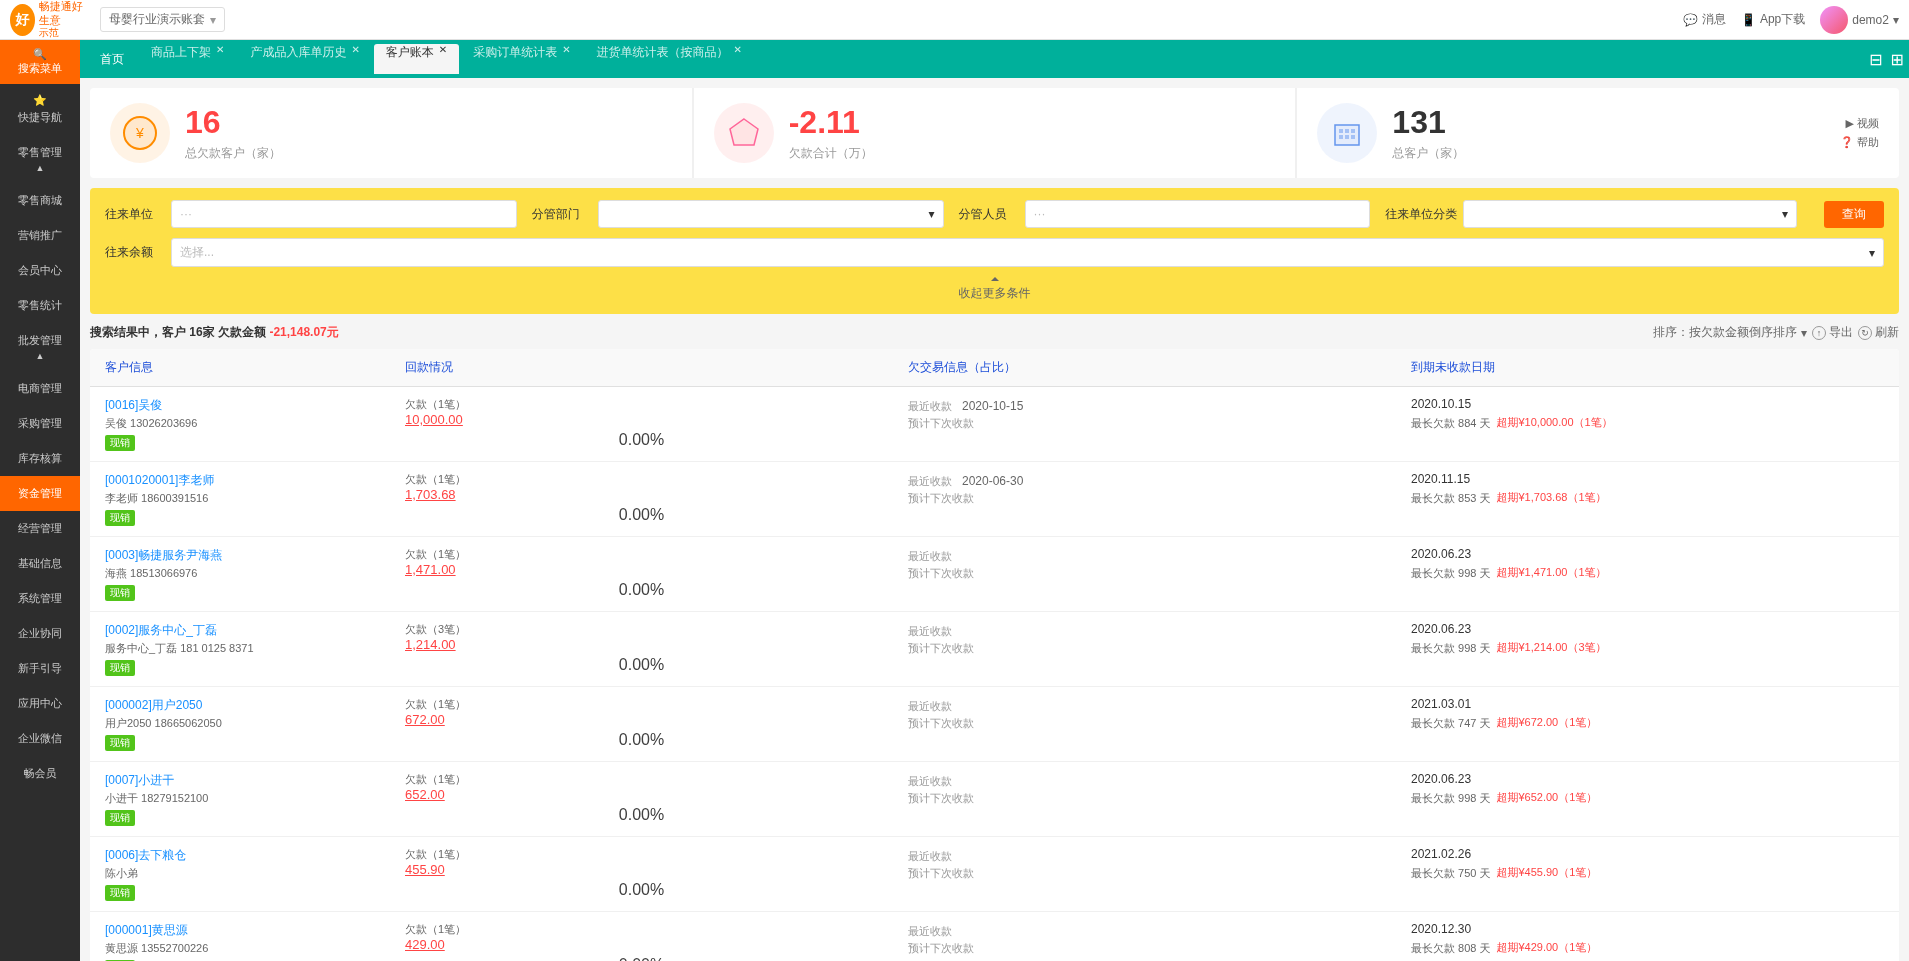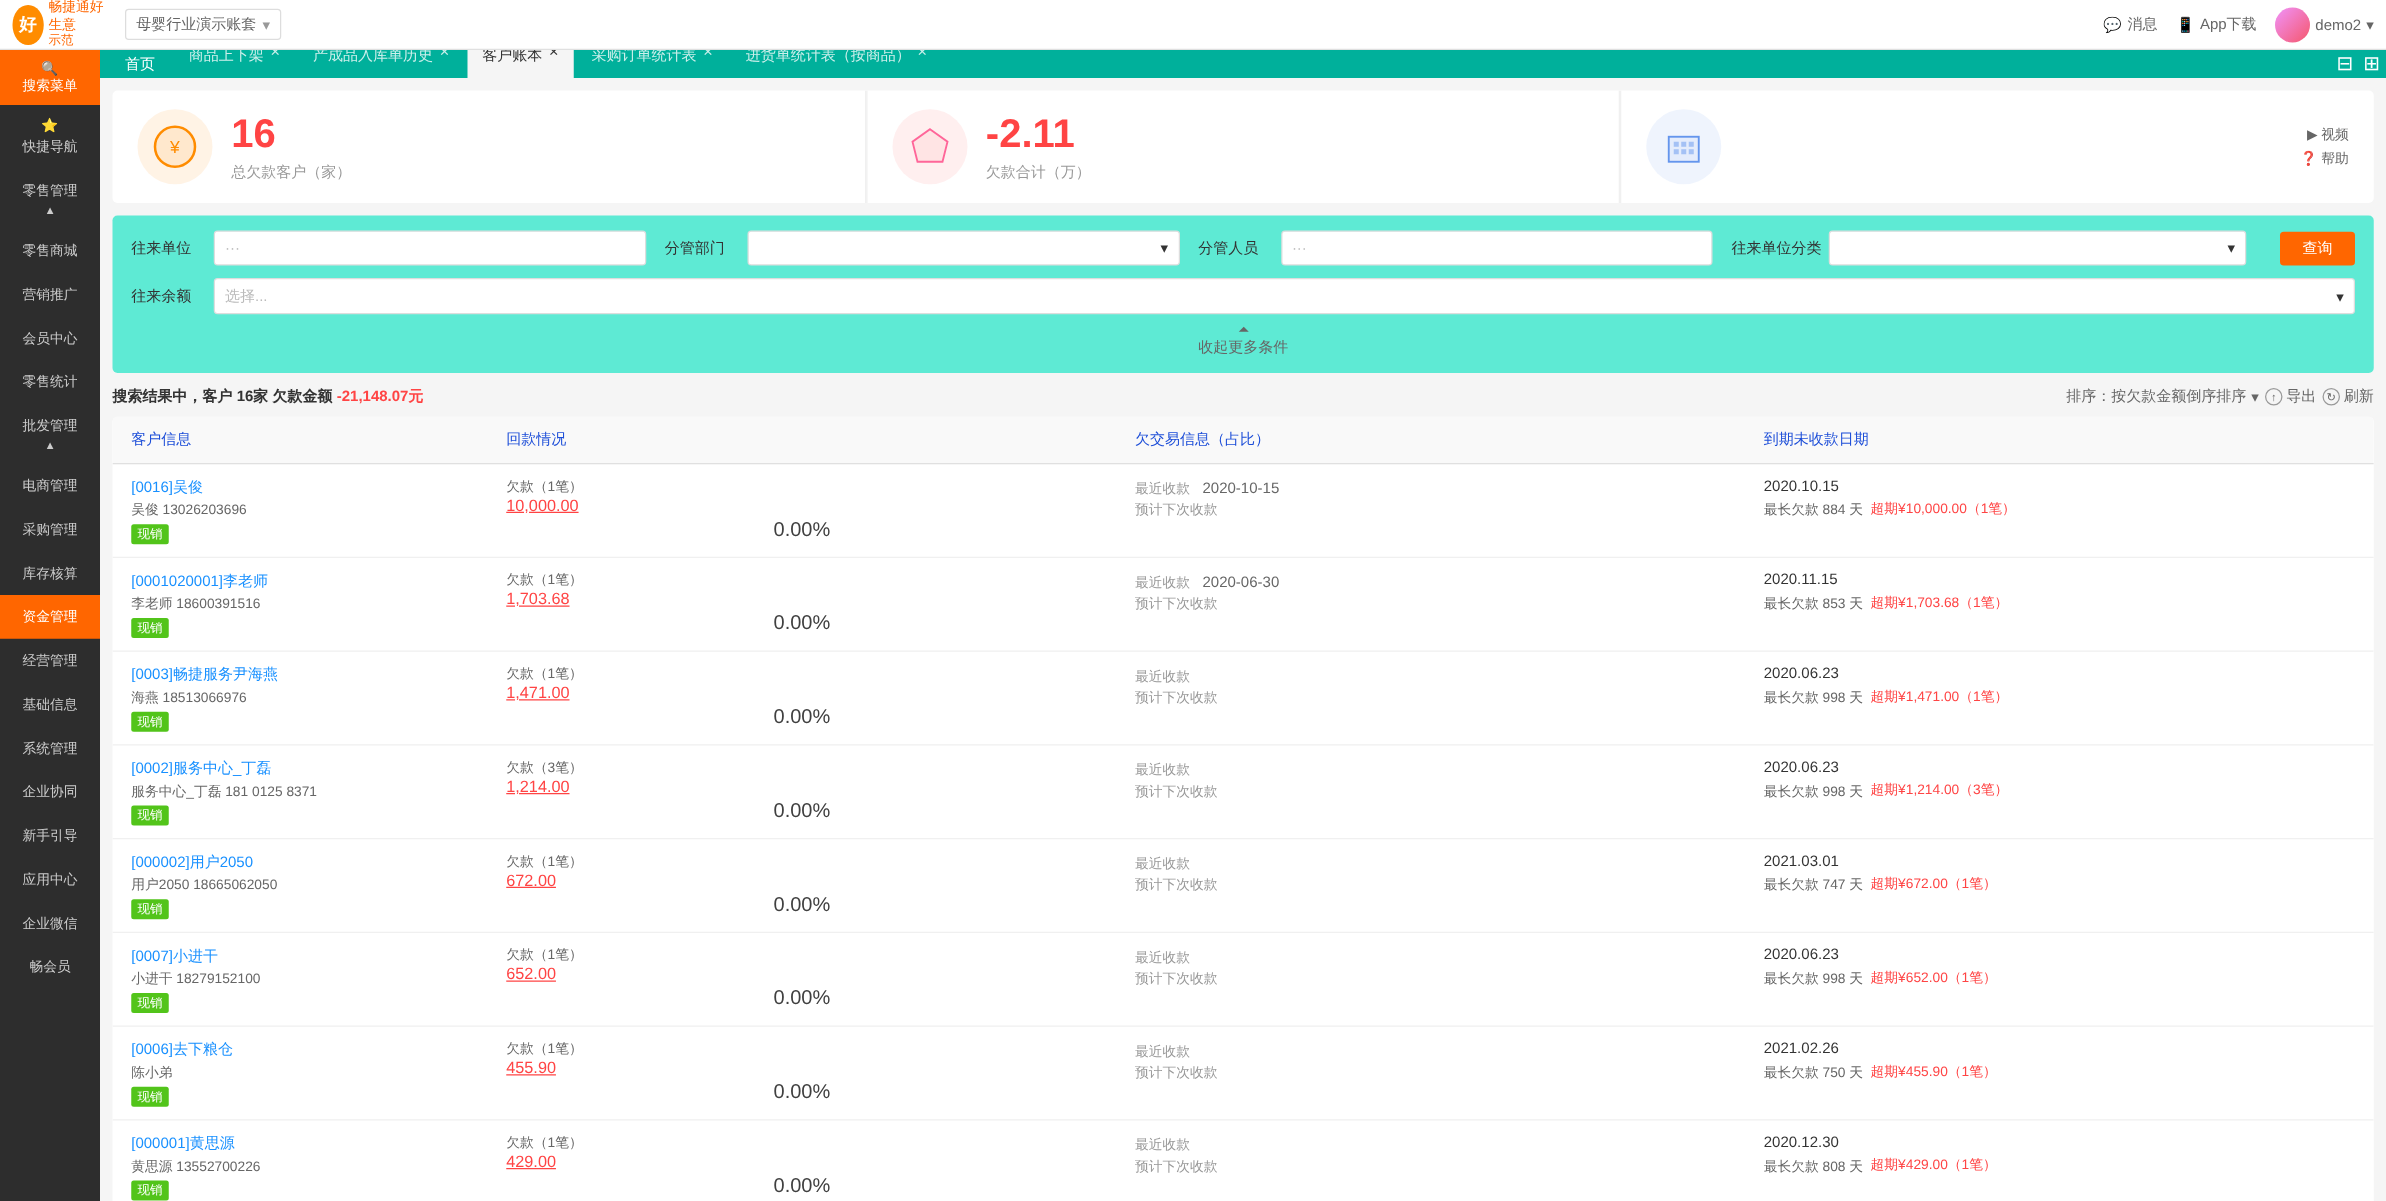--- a/index.html
+++ b/index.html
@@ -22,21 +22,21 @@
     
     .sidebar { width: 80px; background: #2d2d2d; display: flex; flex-direction: column; overflow-y: auto; }
     .sidebar-search { background: #ff6600; padding: 8px 4px; text-align: center; color: white; font-size: 11px; cursor: pointer; }
     .sidebar-nav-item { padding: 10px 4px; text-align: center; color: #ccc; font-size: 11px; cursor: pointer; display: flex; flex-direction: column; align-items: center; gap: 3px; }
     .sidebar-nav-item.active { background: #ff6600; color: white; }
 
     
     .content-area { flex: 1; display: flex; flex-direction: column; overflow: hidden; }
 
     
-    .tab-bar { display: flex; align-items: center; background: #00b09b; height: 22px; padding: 0 5px; overflow-x: auto; }
+    .tab-bar { display: flex; align-items: center; background: #00b09b; height: 38px; padding: 0 5px; overflow-x: auto; }
     .tab-item { display: flex; align-items: flex-start; padding: 0 12px; height: 30px; color: rgba(255,255,255,0.8); font-size: 12px; cursor: pointer; border-radius: 3px 3px 0 0; white-space: nowrap; gap: 5px; margin-right: 2px; }
     .tab-item.active { background: #f5f5f5; color: #333; }
     .tab-close { font-size: 10px; color: inherit; cursor: pointer; }
     .tab-home { padding: 0 15px; color: white; font-size: 12px; cursor: pointer; }
     .tab-bar-actions { margin-left: auto; display: flex; align-items: center; gap: 8px; }
     .tab-bar-btn { color: white; cursor: pointer; font-size: 16px; }
 
     
     .page-content { flex: 1; overflow-y: auto; background: #f5f5f5; padding: 10px; }
 
@@ -51,21 +51,21 @@
     .stat-icon svg { width: 36px; height: 36px; }
     .stat-info { flex: 1; }
     .stat-value { font-size: 32px; font-weight: bold; color: #ff4444; }
     .stat-value.negative { color: #ff4444; }
     .stat-value.dark { color: #333; font-weight: 900; }
     .stat-label { font-size: 12px; color: #999; margin-top: 4px; }
     .stat-card-actions { margin-left: auto; display: flex; flex-direction: column; gap: 4px; align-items: flex-end; }
     .stat-action-btn { font-size: 11px; color: #666; cursor: pointer; display: flex; align-items: center; gap: 3px; }
 
     
-    .filter-area { background: #5eead4; border-radius: 4px; padding: 12px 15px; margin-bottom: 10px; }
+    .filter-area { background: #fde047; border-radius: 4px; padding: 12px 15px; margin-bottom: 10px; }
     .filter-row { display: flex; align-items: center; gap: 15px; margin-bottom: 10px; flex-wrap: wrap; }
     .filter-row:last-child { margin-bottom: 0; }
     .filter-item { display: flex; align-items: center; gap: 6px; flex: 1; min-width: 200px; }
     .filter-label { font-size: 12px; color: #333; white-space: nowrap; min-width: 60px; }
     .filter-input { flex: 1; border: 1px solid #ddd; border-radius: 3px; padding: 5px 8px; font-size: 12px; color: #333; display: flex; align-items: center; justify-content: space-between; cursor: pointer; background: white; min-height: 28px; }
     .filter-select { flex: 1; border: 1px solid #ddd; border-radius: 3px; padding: 5px 8px; font-size: 12px; color: #333; background: white; display: flex; align-items: center; justify-content: space-between; cursor: pointer; min-height: 28px; }
     .filter-btn { background: #ff6600; color: white; border: none; padding: 5px 18px; border-radius: 3px; font-size: 12px; cursor: pointer; white-space: nowrap; margin-left: 12px; }
     .collapse-btn { display: flex; align-items: center; justify-content: center; gap: 4px; color: #666; font-size: 12px; cursor: pointer; margin: 4px auto 0; flex-direction: column; }
     .chevron-up { display: inline-block; width: 0; height: 0; border-left: 4px solid transparent; border-right: 4px solid transparent; border-bottom: 4px solid #666; }
 
@@ -278,20 +278,24 @@
               <svg viewBox="0 0 36 36" fill="none">
                 <rect x="6" y="10" width="24" height="20" stroke="#6495ed" stroke-width="1.5" fill="rgba(100,149,237,0.08)"></rect>
                 <rect x="10" y="14" width="4" height="4" fill="#6495ed" opacity="0.5"></rect>
                 <rect x="16" y="14" width="4" height="4" fill="#6495ed" opacity="0.5"></rect>
                 <rect x="22" y="14" width="4" height="4" fill="#6495ed" opacity="0.5"></rect>
                 <rect x="10" y="20" width="4" height="4" fill="#6495ed" opacity="0.5"></rect>
                 <rect x="16" y="20" width="4" height="4" fill="#6495ed" opacity="0.5"></rect>
                 <rect x="22" y="20" width="4" height="4" fill="#6495ed" opacity="0.5"></rect>
               </svg>
             </div>
+            <div class="stat-info">
+              <div class="stat-value dark">131</div>
+              <div class="stat-label">总客户（家）</div>
+            </div>
             <div class="stat-card-actions">
               <div class="stat-action-btn">
                 <span>▶</span>
                 <span>视频</span>
               </div>
               <div class="stat-action-btn">
                 <span>❓</span>
                 <span>帮助</span>
               </div>
             </div>

